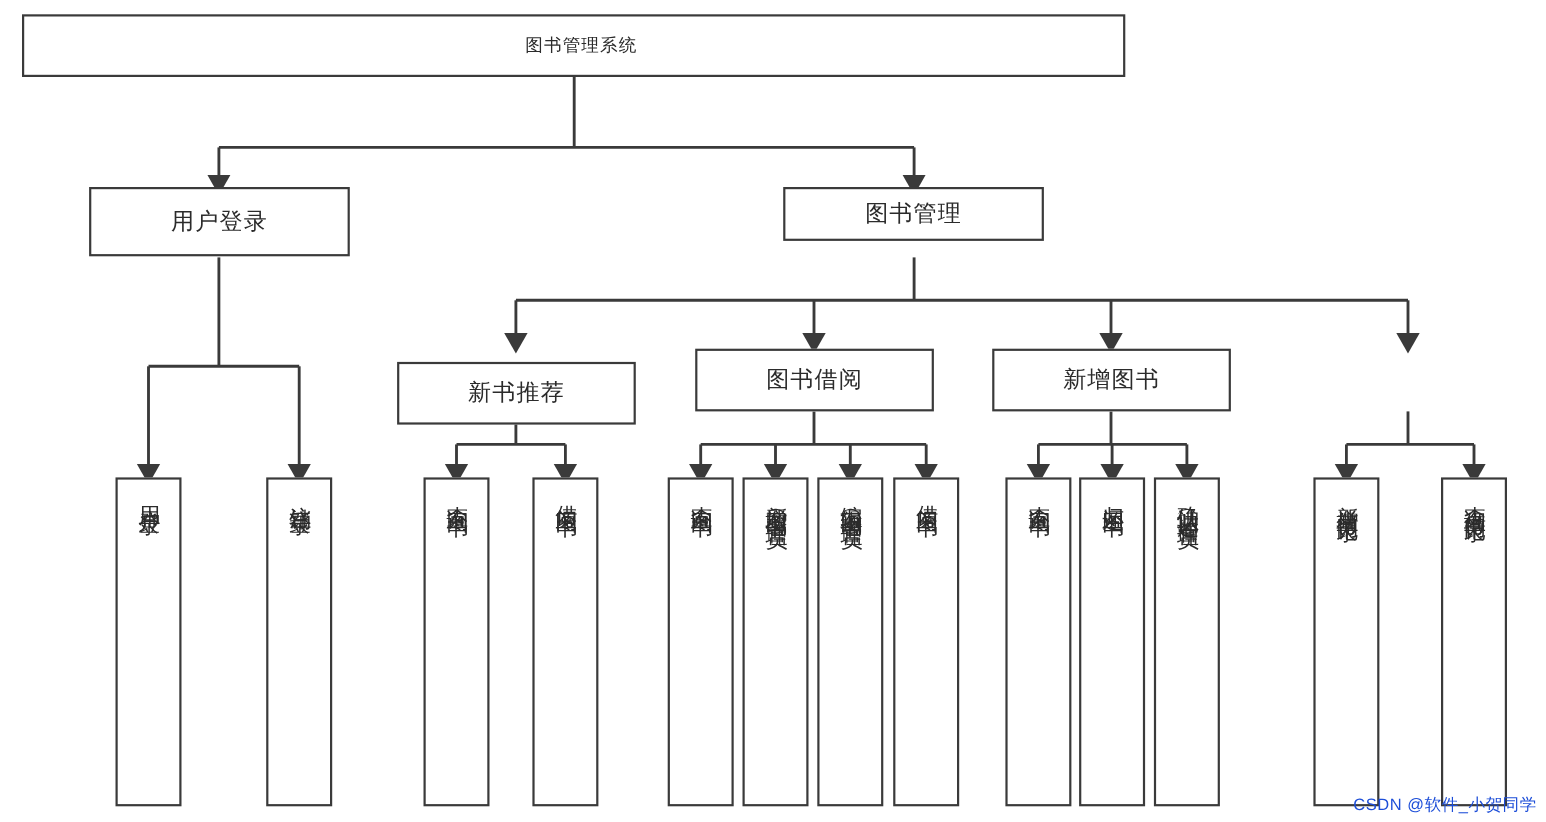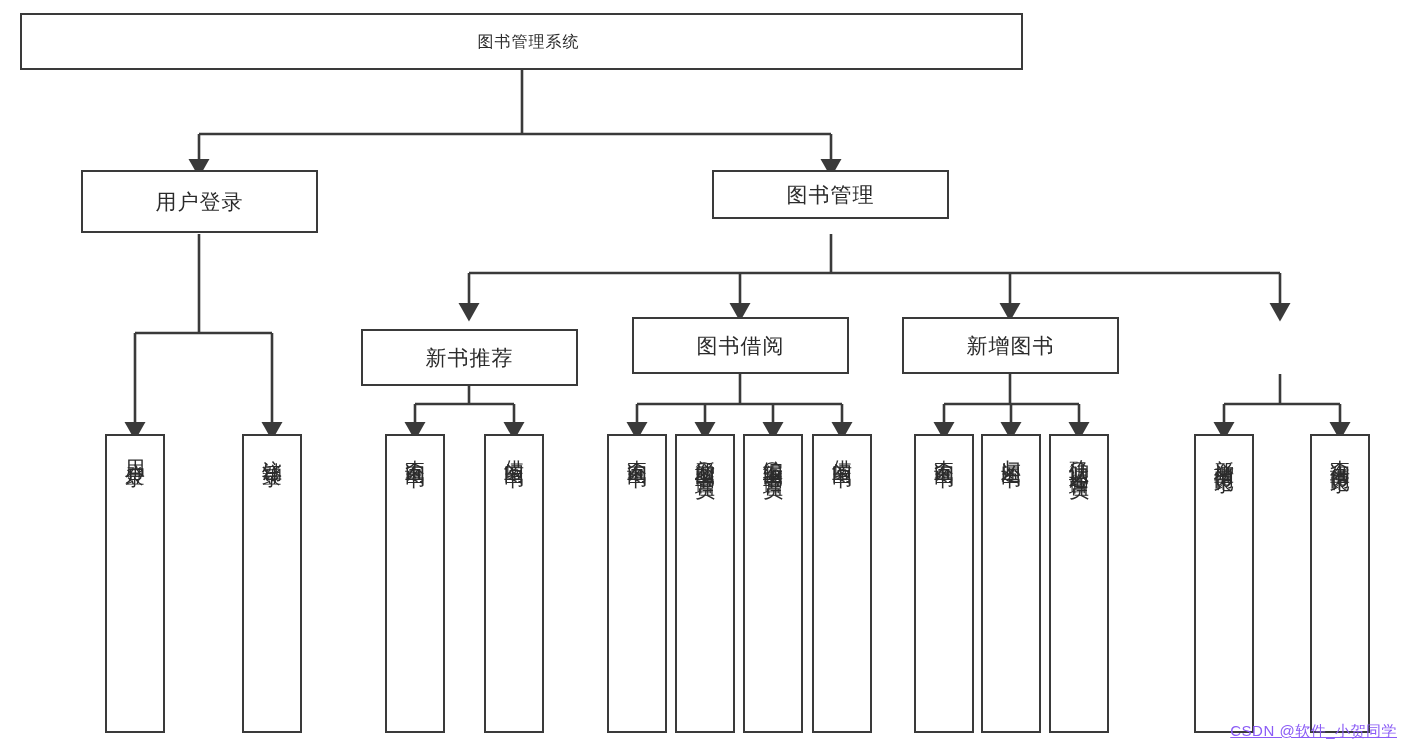--- a/index.html
+++ b/index.html
@@ -47,25 +47,24 @@
     white-space:nowrap;
     line-height:1.05;
     letter-spacing:3px;
     display:block;
   }
   .watermark{
     position:absolute;
     right:8px;
     bottom:6px;
     font-size:15px;
-    color:#8b5cf6;
+    color:#1d4ed8;
     letter-spacing:0.5px;
     white-space:nowrap;
     user-select:none;
-    text-decoration:underline;
   }
 </style>
 </head>
 <body>
 
 <div id="diagram-root">
 
   <svg id="flow" viewBox="0 0 1405 747">
     <defs>
       <marker id="arrowhead" markerWidth="9" markerHeight="9" refX="3.2" refY="4.5" orient="auto" markerUnits="strokeWidth">

